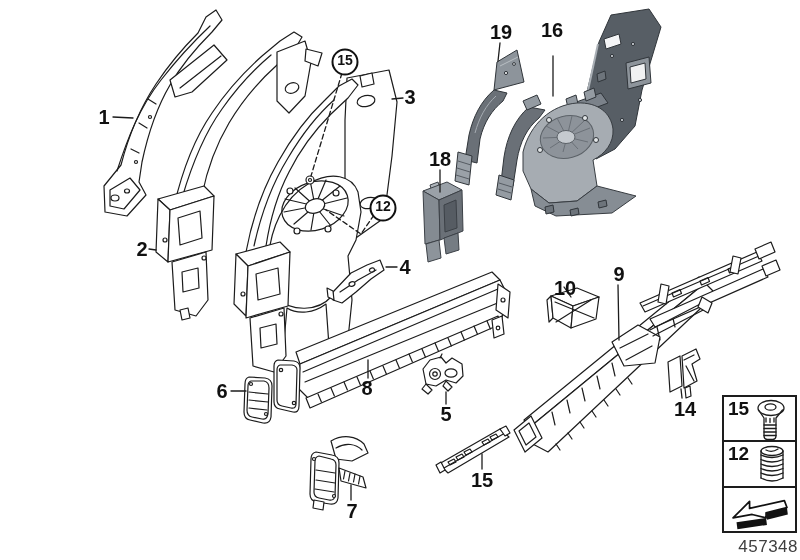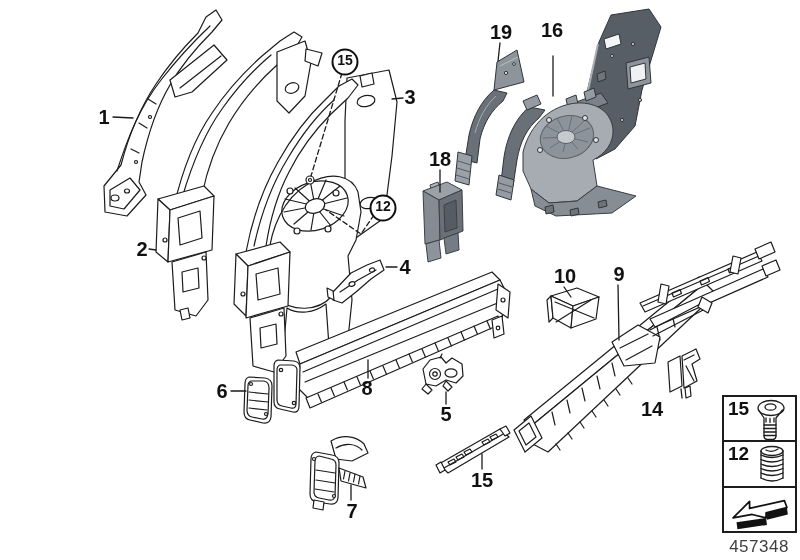--- a/index.html
+++ b/index.html
@@ -24,21 +24,21 @@
   }
   .legend-cell { flex:1; position:relative; }
   .legend-cell + .legend-cell { border-top:2px solid #1d1d1d; }
   .legend-num {
     position:absolute; left:4px; top:1px;
     font:bold 19px "Liberation Sans", sans-serif; color:#111;
   }
   .legend-icon { position:absolute; right:2px; top:1px; }
   .legend-icon.arrow { right:0; left:0; margin:auto; top:3px; }
   .doc-number {
-    position:absolute; left:720px; top:537px; width:78px; text-align:center;
+    position:absolute; left:720px; top:537px; width:78px; text-align:right;
     font:17px "Liberation Sans", sans-serif; color:#3f3f3f; letter-spacing:.5px;
   }
 </style>
 </head>
 <body>
 
 <div class="stage">
 
   <svg class="art" width="800" height="560" viewBox="0 0 800 560">
 
@@ -280,24 +280,24 @@
 
   <div class="co" style="left:104px;top:117px">1</div>
   <div class="co" style="left:142px;top:249px">2</div>
   <div class="co" style="left:410px;top:97px">3</div>
   <div class="co" style="left:405px;top:267px">4</div>
   <div class="co" style="left:446px;top:414px">5</div>
   <div class="co" style="left:222px;top:391px">6</div>
   <div class="co" style="left:352px;top:511px">7</div>
   <div class="co" style="left:367px;top:388px">8</div>
   <div class="co" style="left:619px;top:274px">9</div>
-  <div class="co" style="left:565px;top:276px">10</div>
+  <div class="co" style="left:565px;top:288px">10</div>
   <div class="co circ" style="left:383px;top:208px">12</div>
   <div class="co" style="left:482px;top:480px">15</div>
-  <div class="co" style="left:652px;top:409px">14</div>
+  <div class="co" style="left:685px;top:409px">14</div>
   <div class="co circ" style="left:345px;top:62px">15</div>
   <div class="co" style="left:552px;top:30px">16</div>
   <div class="co" style="left:440px;top:159px">18</div>
   <div class="co" style="left:501px;top:32px">19</div>
 
   <div class="legend-box">
     <div class="legend-cell">
       <span class="legend-num">15</span>
       <svg class="legend-icon" width="46" height="44" viewBox="0 0 46 44" stroke="#1c1c1c" stroke-width="1.3" fill="#fff" stroke-linejoin="round" stroke-linecap="round">
         <ellipse cx="24" cy="10" rx="13" ry="7.5"></ellipse>

